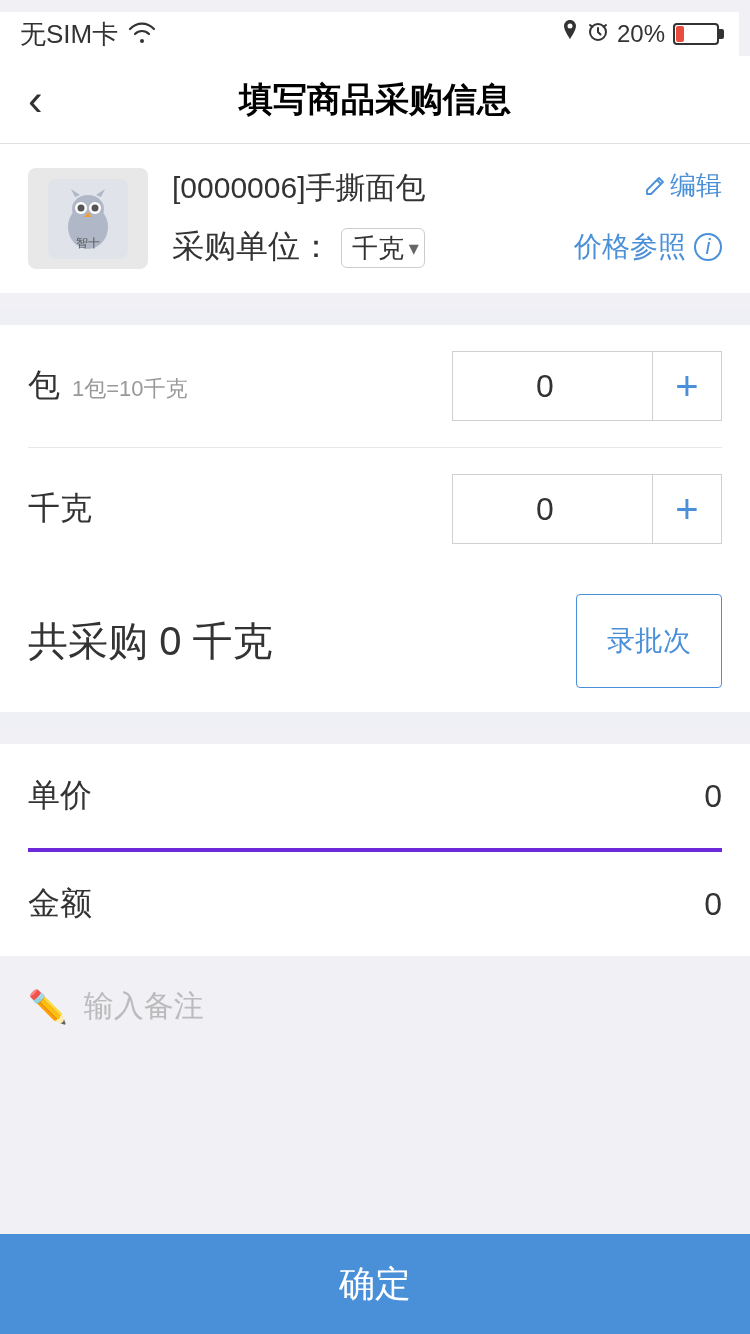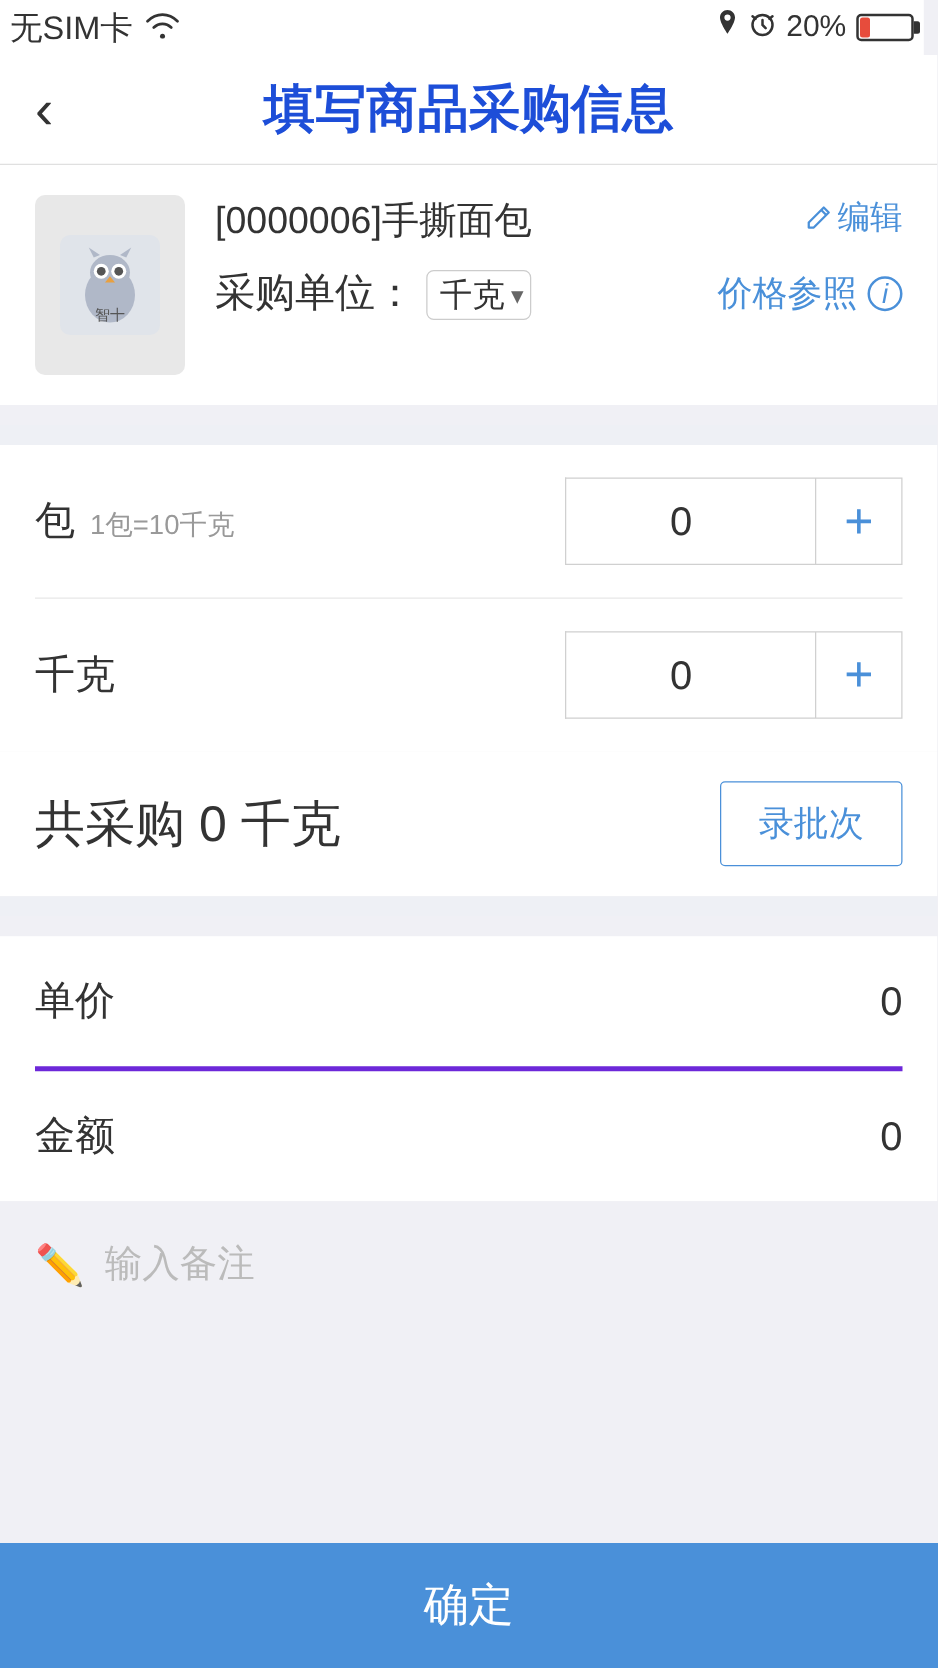--- a/index.html
+++ b/index.html
@@ -14,23 +14,24 @@
     }
 
     
     .status-bar {
       width: 739px;
       height: 44px;
       background: #fff;
       display: flex;
       align-items: center;
       justify-content: space-between;
-      padding: 0 8px;
+      padding: 0 20px;
       font-size: 26px;
       font-weight: 500;
+      margin-top: 12px;
     }
     .status-left { display: flex; align-items: center; gap: 10px; }
     .status-center { font-size: 28px; font-weight: 600; }
     .status-right { display: flex; align-items: center; gap: 8px; font-size: 24px; }
     .battery-icon {
       display: inline-block;
       width: 46px;
       height: 22px;
       border: 2px solid #333;
       border-radius: 4px;
@@ -71,37 +72,37 @@
     }
     .nav-back {
       position: absolute;
       left: 28px;
       font-size: 44px;
       color: #333;
       cursor: pointer;
       line-height: 1;
     }
     .nav-title {
-      font-size: 41px;
+      font-size: 34px;
       font-weight: 600;
-      color: #1d4ed8;
+      color: #000000;
     }
 
     
     .product-card {
       background: #fff;
       padding: 24px 28px;
       display: flex;
       align-items: flex-start;
       gap: 24px;
       margin-bottom: 16px;
     }
     .product-image {
       width: 120px;
-      height: 144px;
+      height: 101px;
       background: #e8e8e8;
       border-radius: 8px;
       display: flex;
       align-items: center;
       justify-content: center;
       flex-shrink: 0;
       overflow: hidden;
     }
     .owl-logo {
       width: 80px;
@@ -254,21 +255,21 @@
       justify-content: space-between;
     }
     .total-text {
       font-size: 40px;
       color: #333;
     }
     .batch-btn {
       border: 1px solid #4a90d9;
       color: #4a90d9;
       background: #fff;
-      padding: 14px 30px;
+      padding: 27px 30px;
       font-size: 28px;
       border-radius: 4px;
       cursor: pointer;
     }
 
     
     .price-section {
       background: #fff;
       padding: 0 28px;
       margin-top: 16px;

